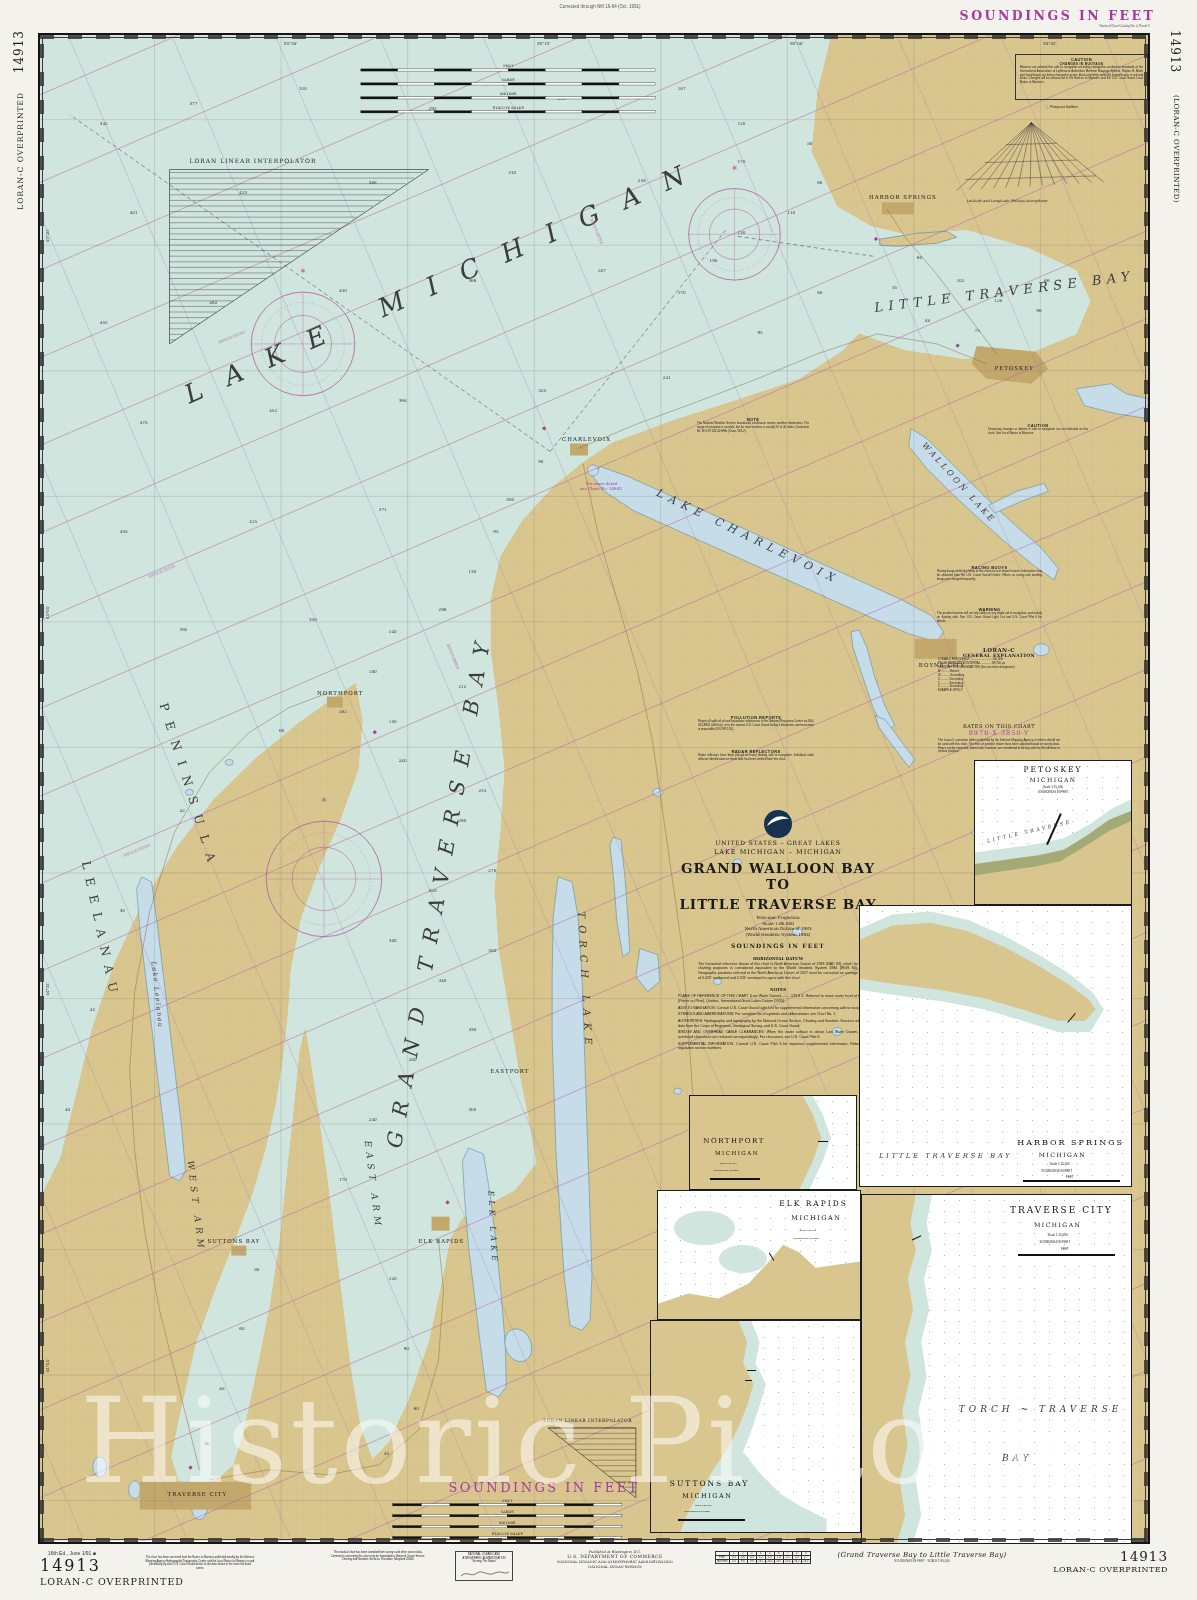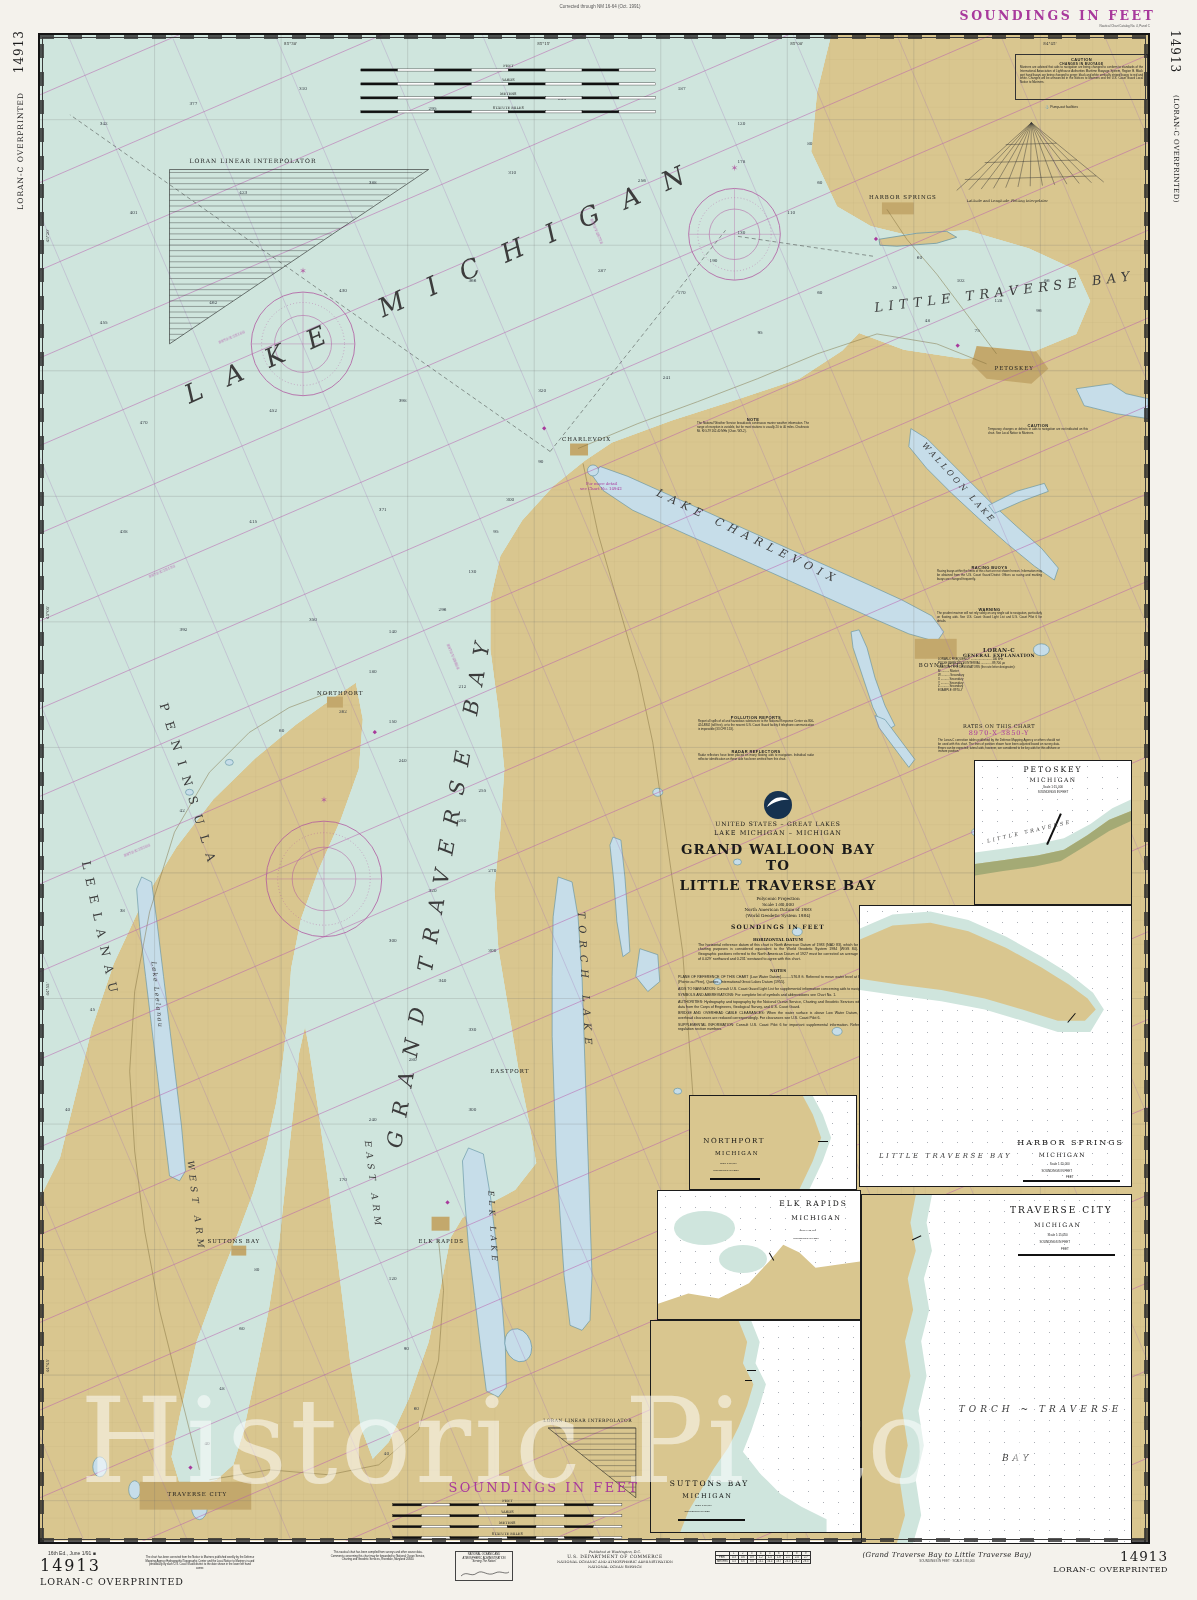--- a/index.html
+++ b/index.html
@@ -138,21 +138,21 @@
             <td>16.4</td>
             <td>19.7</td>
             <td>23.0</td>
             <td>26.2</td>
             <td>29.5</td>
           </tr>
         </tbody>
       </table>
   </div>
 
-  <div class="bm ctr" style="left:856px;top:1551px;width:182px">
+  <div class="bm ctr" style="left:831px;top:1551px;width:182px">
     <p style="font-size:7px;font-style:italic;font-family:'DejaVu Serif',serif;letter-spacing:.3px">(Grand Traverse Bay to Little Traverse Bay)</p>
     <p style="font-size:3px;color:#444">SOUNDINGS IN FEET · SCALE 1:80,000</p>
   </div>
   <div class="abs" style="left:1060px;top:1548px;width:108px;text-align:right;font-size:13.5px;letter-spacing:1px">14913</div>
   <div class="abs" style="left:1040px;top:1565px;width:128px;text-align:right;font-size:8px;letter-spacing:.5px">LORAN-C OVERPRINTED</div>
 
   <div id="chart">
 
     <div class="tick" style="left:0;top:0;right:0;height:4px;background:repeating-linear-gradient(90deg,#222 0 14px,transparent 14px 28px)"></div>
     <div class="tick" style="left:0;bottom:0;right:0;height:4px;background:repeating-linear-gradient(90deg,#222 0 14px,transparent 14px 28px)"></div>
@@ -601,21 +601,21 @@
             <text x="753" y="10" font-size="4" fill="#333">85°00'</text>
             <text x="1007" y="10" font-size="4" fill="#333">84°45'</text>
             <text transform="translate(9,208) rotate(-90)" font-size="4" fill="#333">45°20'</text>
             <text transform="translate(9,586) rotate(-90)" font-size="4" fill="#333">45°05'</text>
             <text transform="translate(9,964) rotate(-90)" font-size="4" fill="#333">44°55'</text>
             <text transform="translate(9,1342) rotate(-90)" font-size="4" fill="#333">44°45'</text>
           </g>
       </g>
     </svg>
 
-    <div id="titleblock" style="left:638px;top:755px;width:200px">
+    <div id="titleblock" style="left:638px;top:774px;width:200px">
       <svg width="30" height="30" viewBox="0 0 30 30" style="display:block;margin:0 auto">
         <circle cx="15" cy="15" r="14" fill="#16324f"></circle>
         <path d="M4,17 C9,7 19,5 26,10 C19,9 11,12 4,17 Z" fill="#fff"></path>
       </svg>
       <div class="us">UNITED STATES – GREAT LAKES</div>
       <div class="lm">LAKE MICHIGAN – MICHIGAN</div>
       <div class="t1">GRAND WALLOON BAY TO</div>
       <div class="t2">LITTLE TRAVERSE BAY</div>
       <div class="pr" style="margin-top:3px">
         <div>Polyconic Projection</div>

